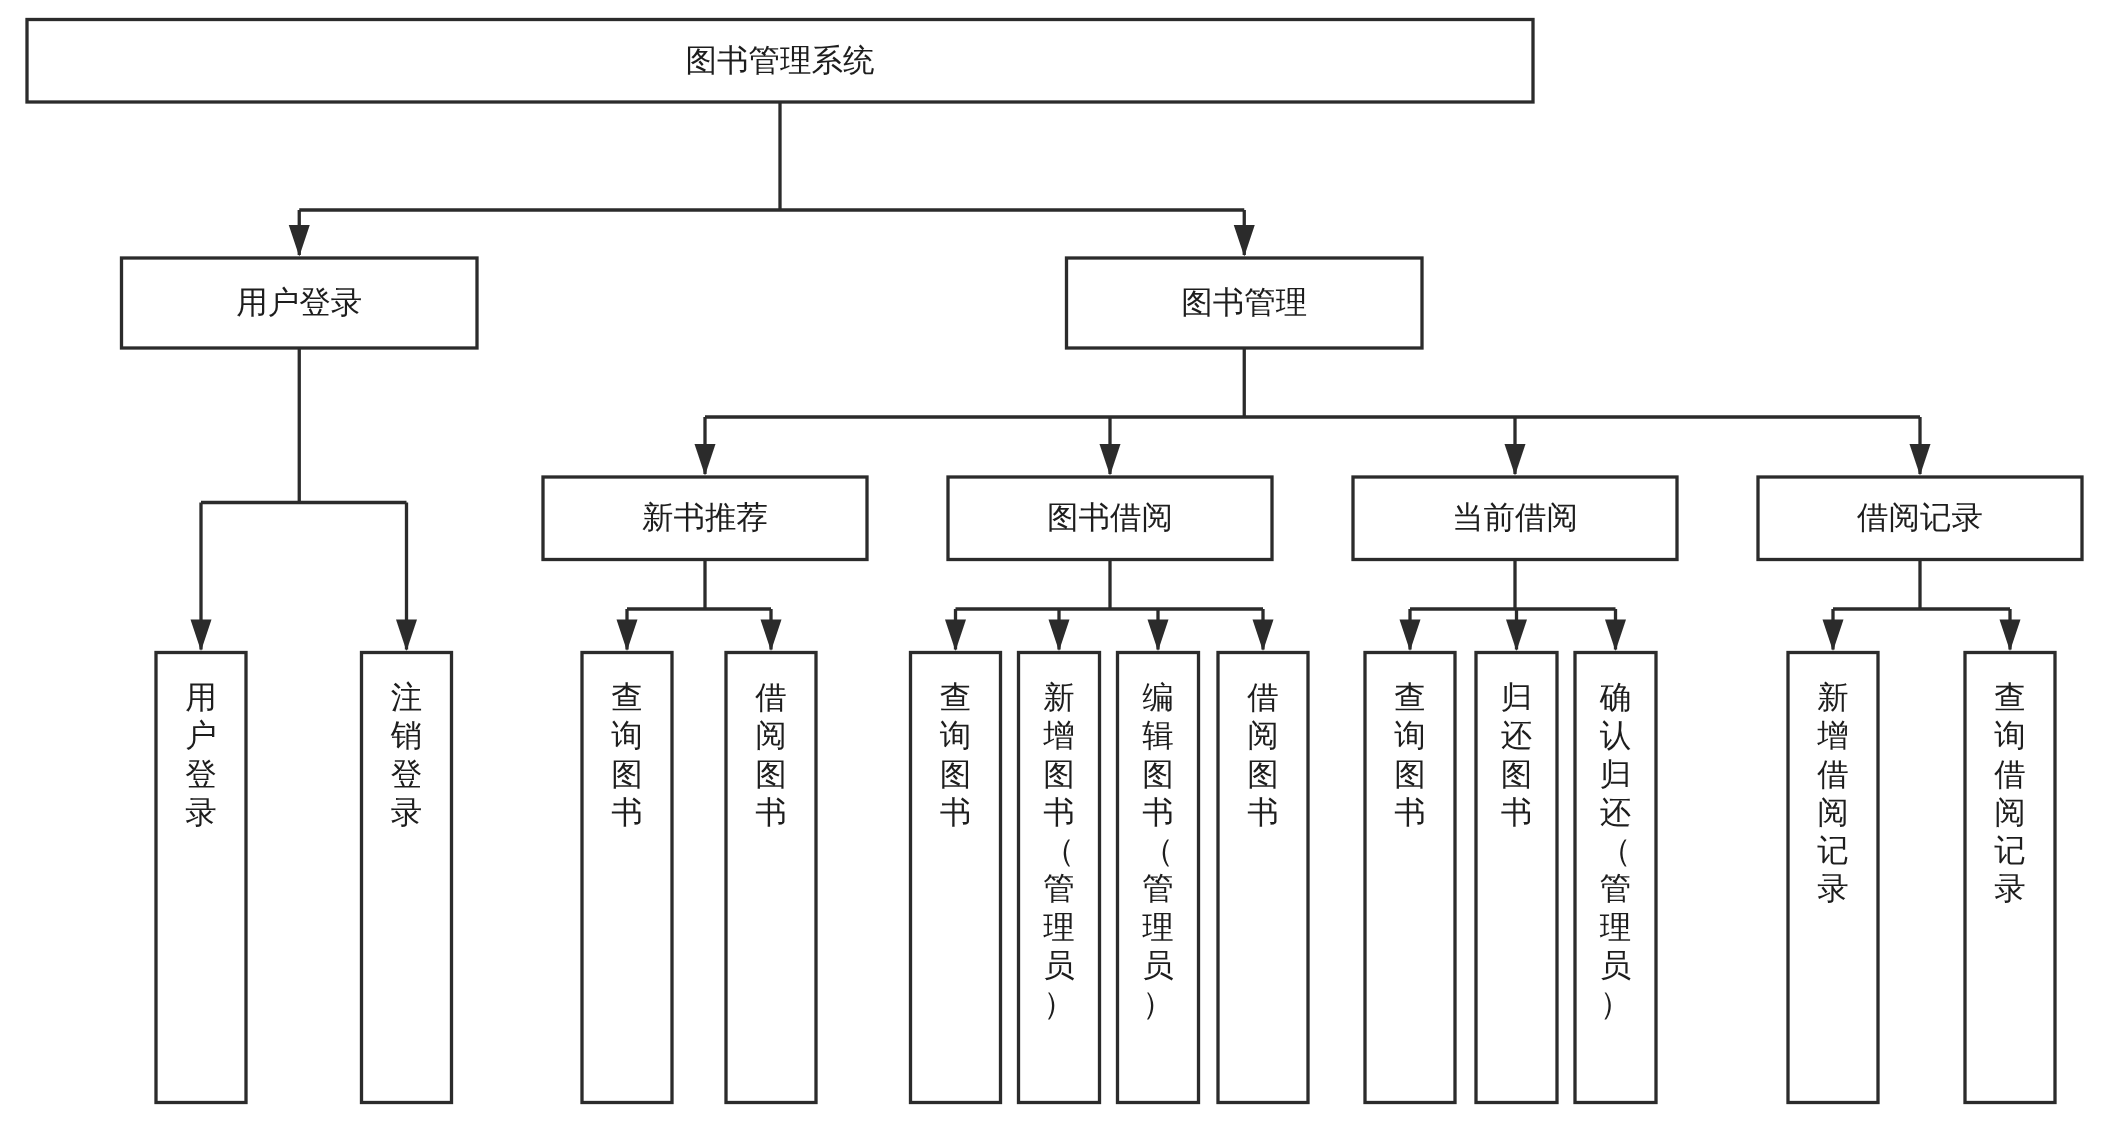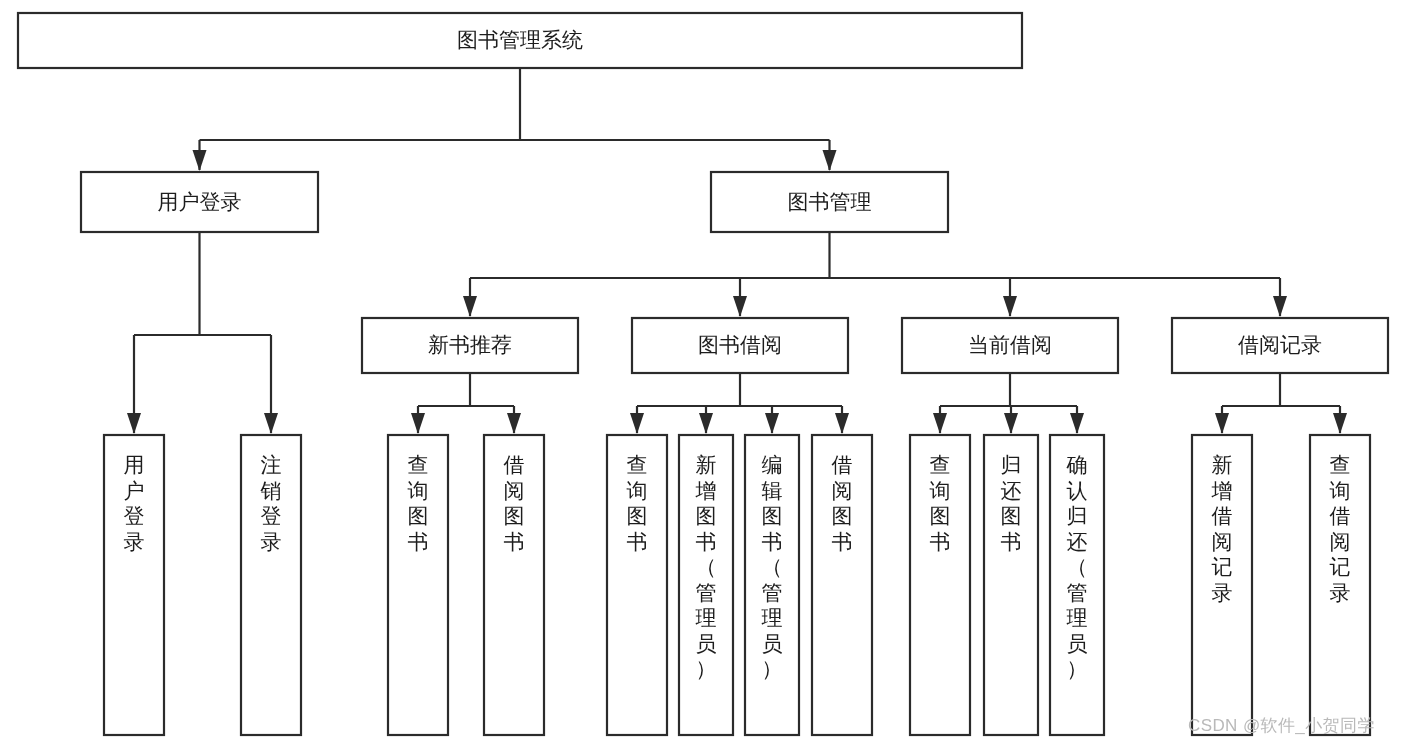--- a/index.html
+++ b/index.html
@@ -201,14 +201,13 @@
         <g>
           <rect x="1192" y="435" width="60" height="300" class="node-rect"></rect>
           <text x="1222" y="472.125" class="node-label-vertical"><tspan x="1222" dy="0">新</tspan><tspan x="1222" dy="25.5">增</tspan><tspan x="1222" dy="25.5">借</tspan><tspan x="1222" dy="25.5">阅</tspan><tspan x="1222" dy="25.5">记</tspan><tspan x="1222" dy="25.5">录</tspan></text>
         </g>
         <g>
           <rect x="1310" y="435" width="60" height="300" class="node-rect"></rect>
           <text x="1340" y="472.125" class="node-label-vertical"><tspan x="1340" dy="0">查</tspan><tspan x="1340" dy="25.5">询</tspan><tspan x="1340" dy="25.5">借</tspan><tspan x="1340" dy="25.5">阅</tspan><tspan x="1340" dy="25.5">记</tspan><tspan x="1340" dy="25.5">录</tspan></text>
         </g>
       </g>
   </svg>
-  <div class="watermark-text">CSDN @软件_小贺同学</div>
 </div>
 
 </body></html>

